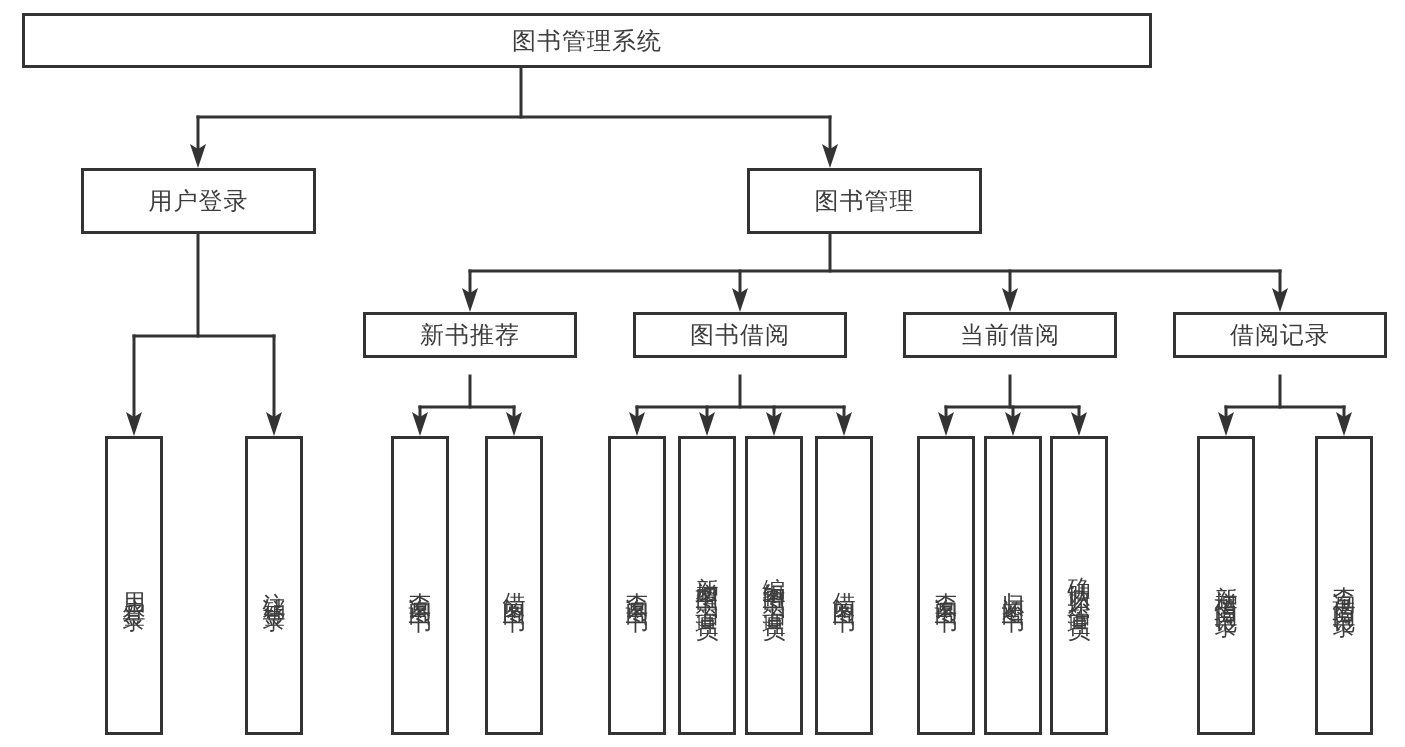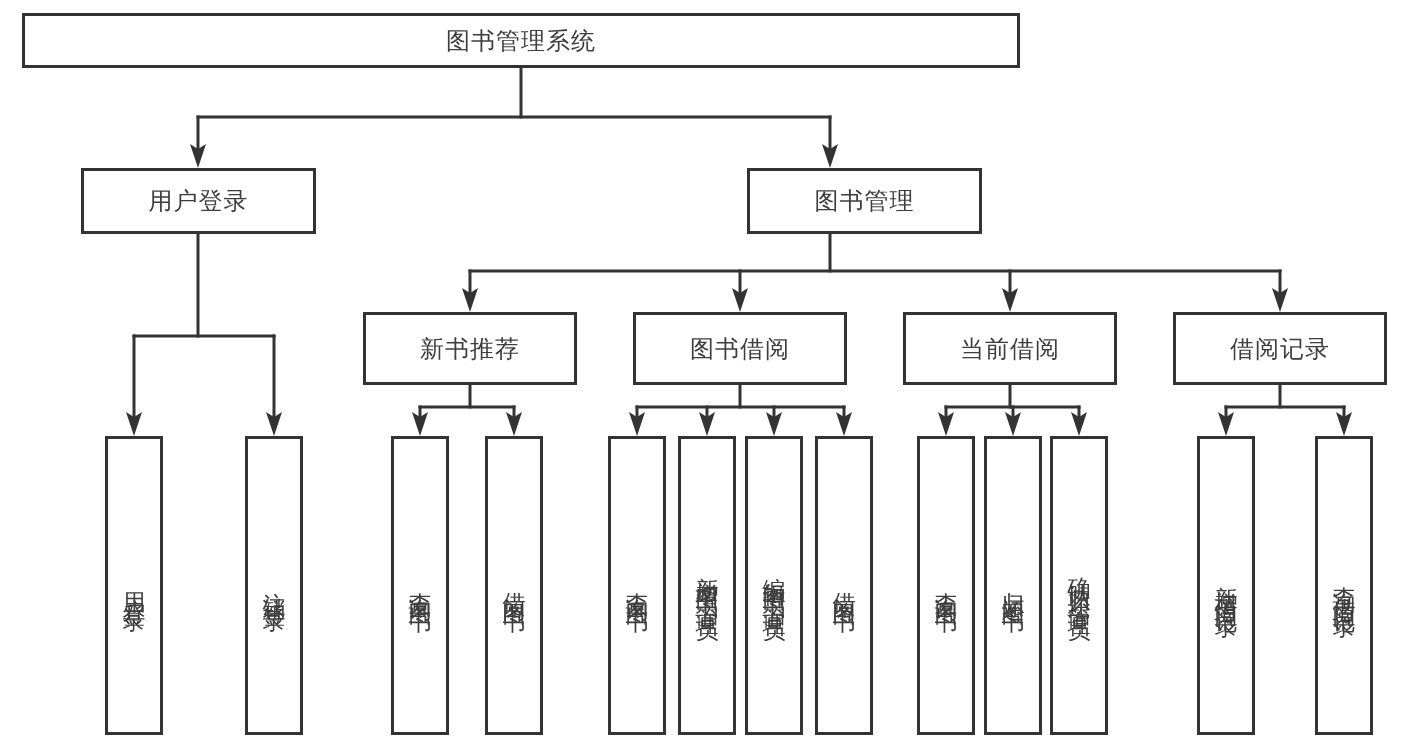--- a/index.html
+++ b/index.html
@@ -24,26 +24,26 @@
     border:3px solid var(--line);
     background:#ffffff;
     color:var(--text);
     display:flex;
     align-items:center;
     justify-content:center;
     font-size:24px;
     letter-spacing:1px;
   }
   
-  .pos-root{left:22px;top:13px;width:998px;height:55px;}
+  .pos-root{left:22px;top:13px;width:1130px;height:55px;}
   
   .pos-user-login{left:81px;top:168px;width:235px;height:66px;}
   .pos-book-mgmt{left:712px;top:168px;width:235px;height:66px;margin-left:35px;}
   
-  .l3{top:312px;width:214px;height:73px;}
+  .l3{top:312px;width:214px;height:46px;}
   .pos-new-books{left:363px;}
   .pos-book-borrow{left:633px;}
   .pos-current-borrow{left:903px;}
   .pos-borrow-records{left:1173px;text-align:center;}
   
   .leaf{
     top:436px;width:58px;height:299px;
     writing-mode:vertical-rl;
     text-orientation:mixed;
     font-size:23px;

